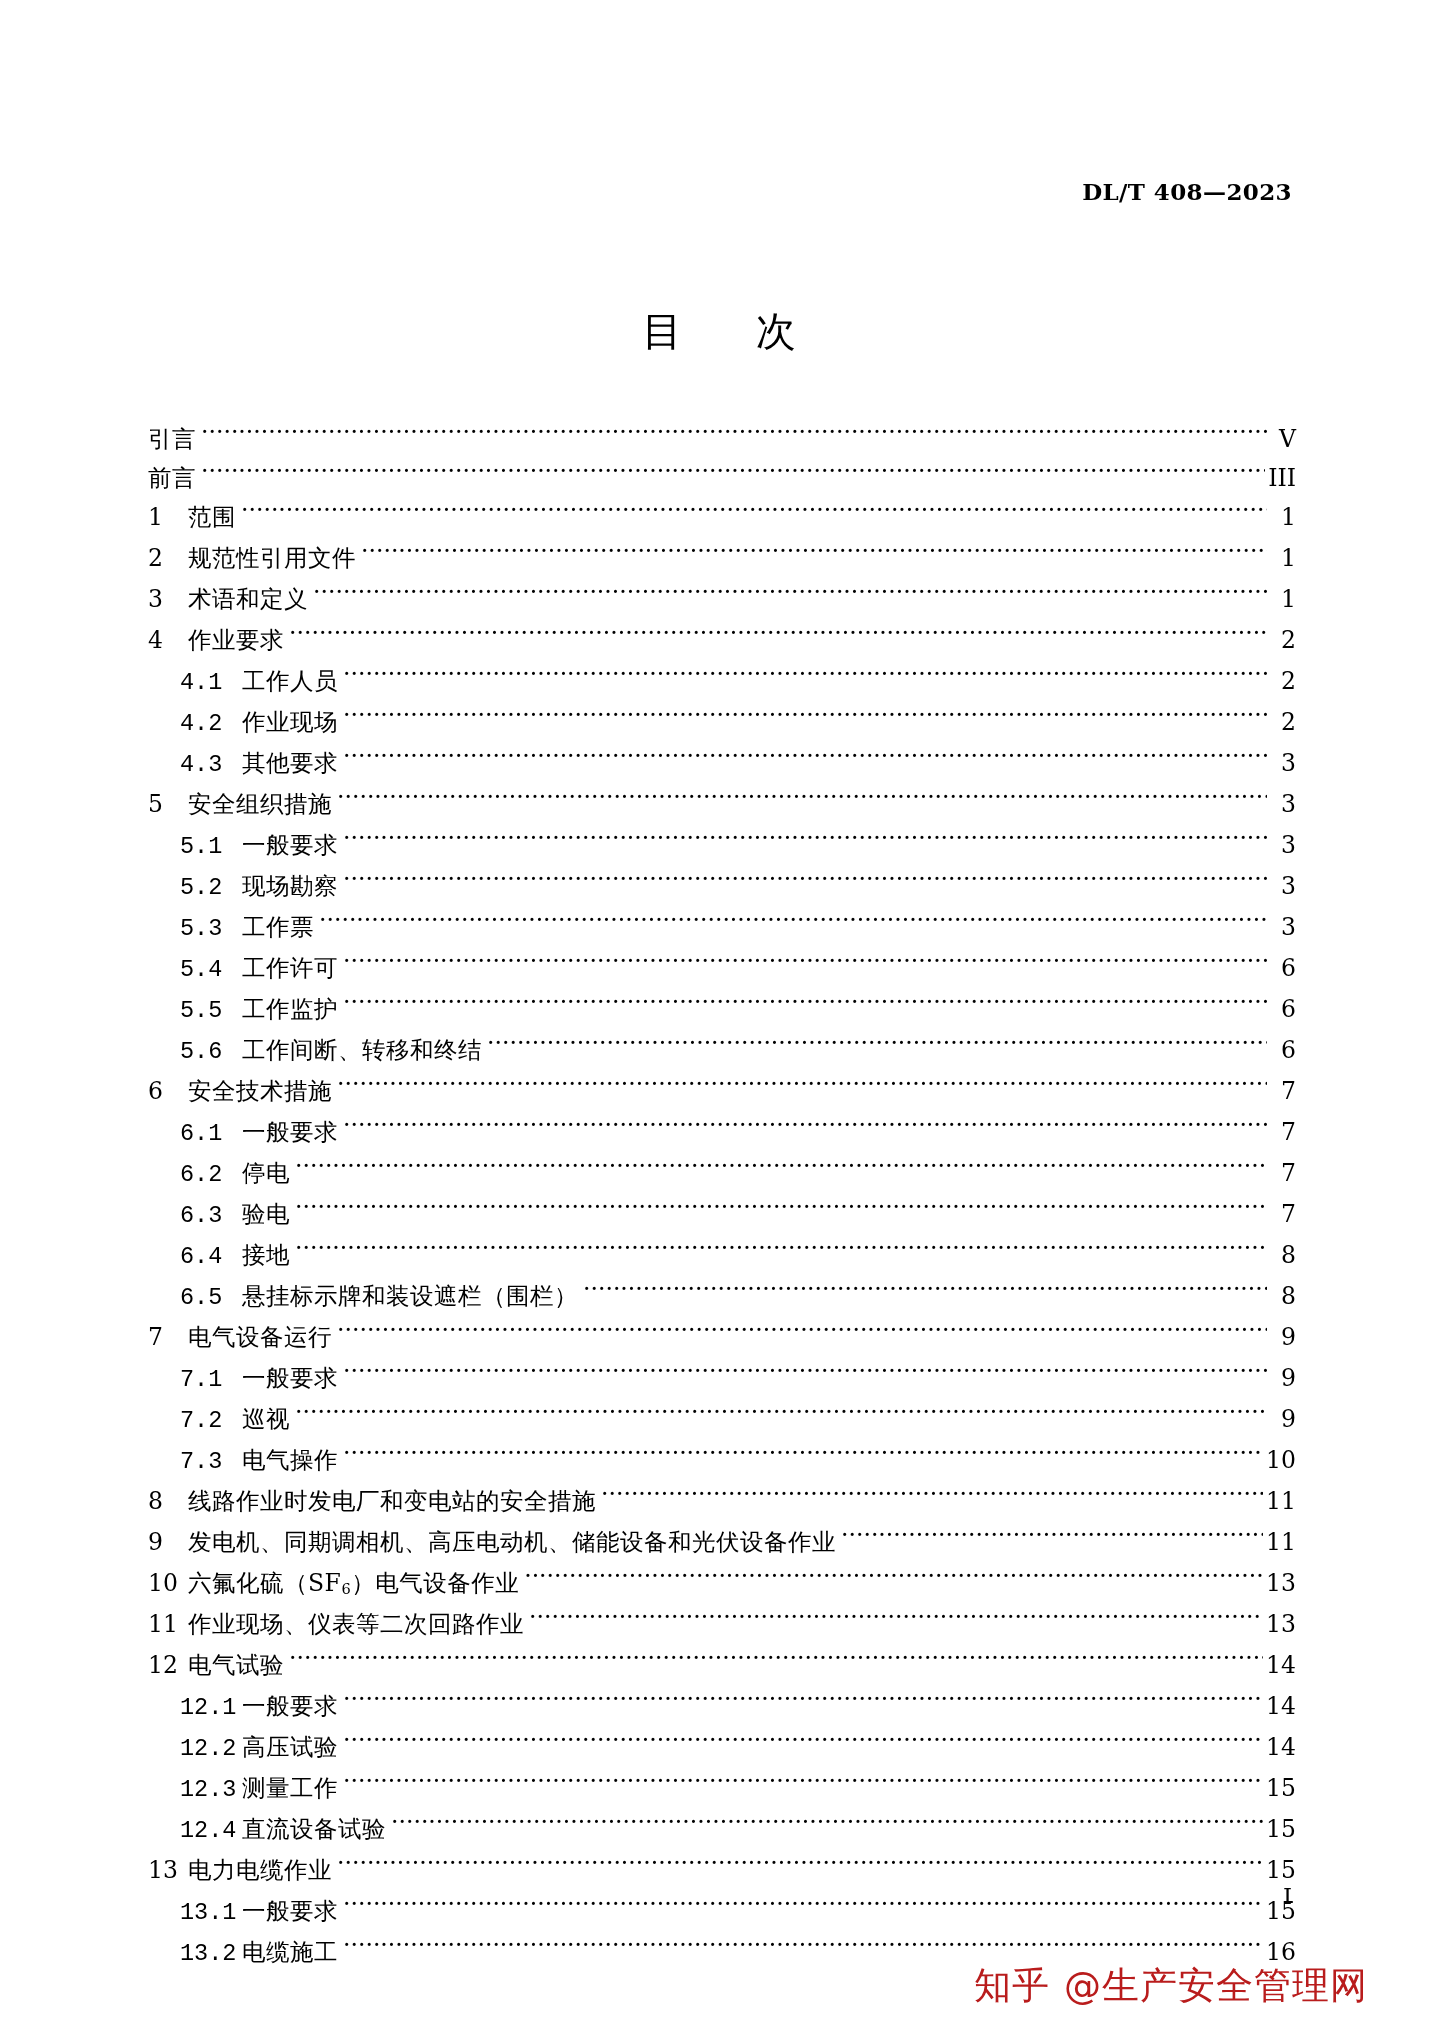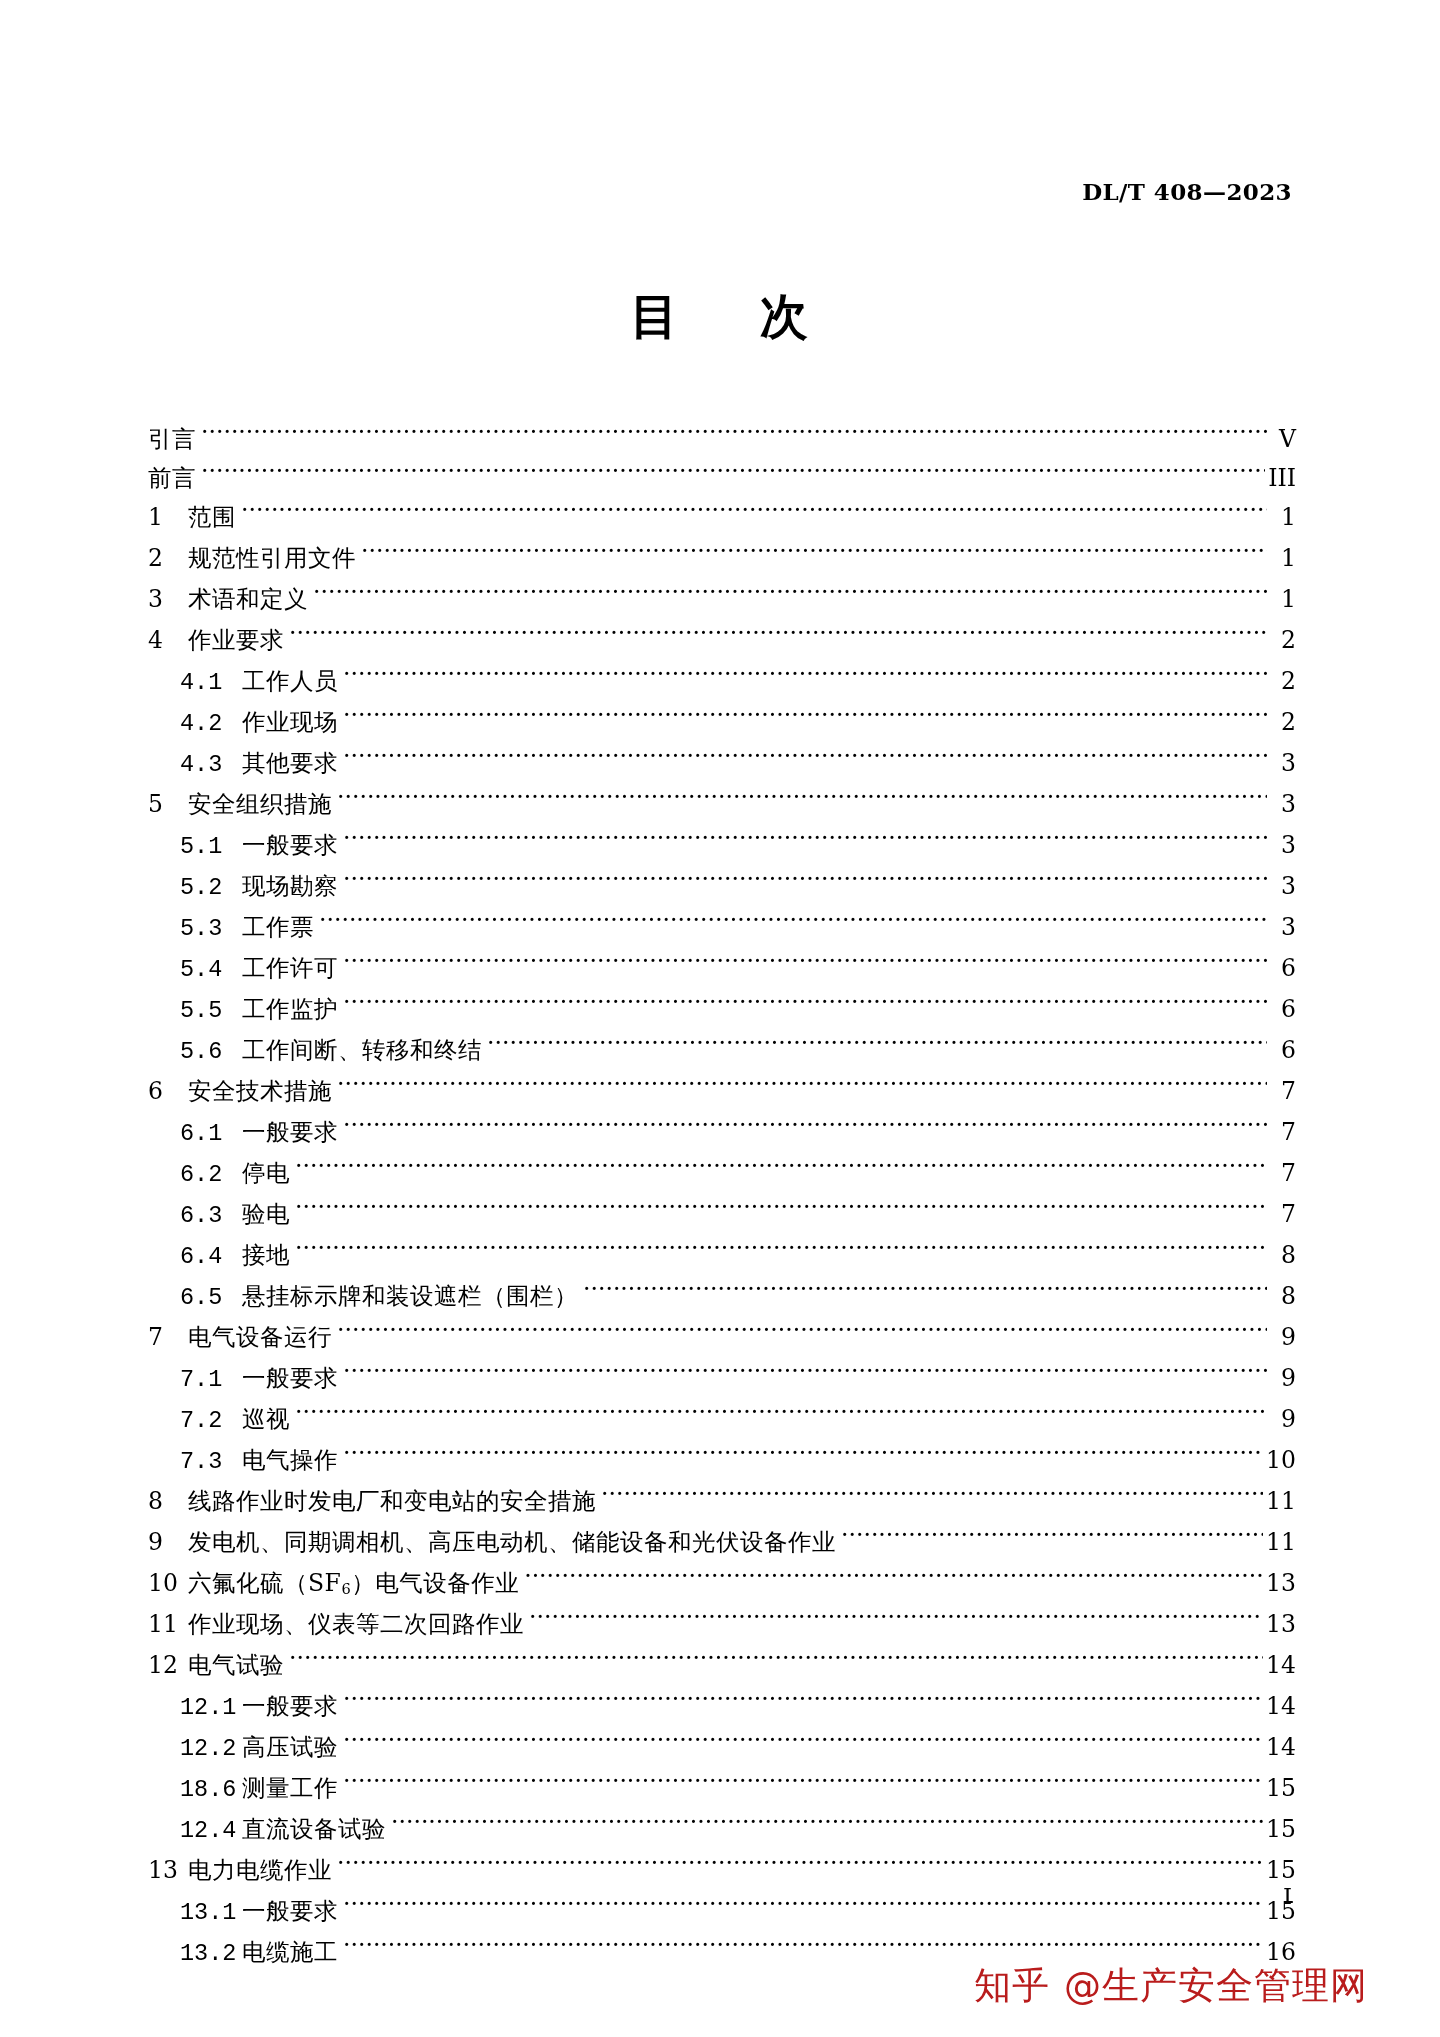--- a/index.html
+++ b/index.html
@@ -28,27 +28,27 @@
     font-family: "DejaVu Serif", "Liberation Serif", serif;
     font-weight: bold;
     font-size: 23px;
     letter-spacing: 0.4px;
     white-space: nowrap;
   }
 
   
   .page-title {
     position: absolute;
-    top: 285px;
+    top: 304px;
     left: 0;
     width: 1440px;
     text-align: center;
     font-family: "DejaVu Serif", "Liberation Serif", serif;
-    font-size: 48px;
-    font-weight: bold;
+    font-size: 40px;
+    font-weight: normal;
     letter-spacing: 2px;
   }
   .page-title .gap { display: inline-block; width: 42px; }
 
   
   .toc {
     position: absolute;
     top: 423px;
     left: 148px;
     width: 1148px;
@@ -341,21 +341,21 @@
         <span class="toc-leader"></span>
         <span class="toc-page">14</span>
       </div>
       <div class="toc-row lvl2">
         <span class="toc-num">12.2</span>
         <span class="toc-label">高压试验</span>
         <span class="toc-leader"></span>
         <span class="toc-page">14</span>
       </div>
       <div class="toc-row lvl2">
-        <span class="toc-num">18.6</span>
+        <span class="toc-num">12.3</span>
         <span class="toc-label">测量工作</span>
         <span class="toc-leader"></span>
         <span class="toc-page">15</span>
       </div>
       <div class="toc-row lvl2">
         <span class="toc-num">12.4</span>
         <span class="toc-label">直流设备试验</span>
         <span class="toc-leader"></span>
         <span class="toc-page">15</span>
       </div>

